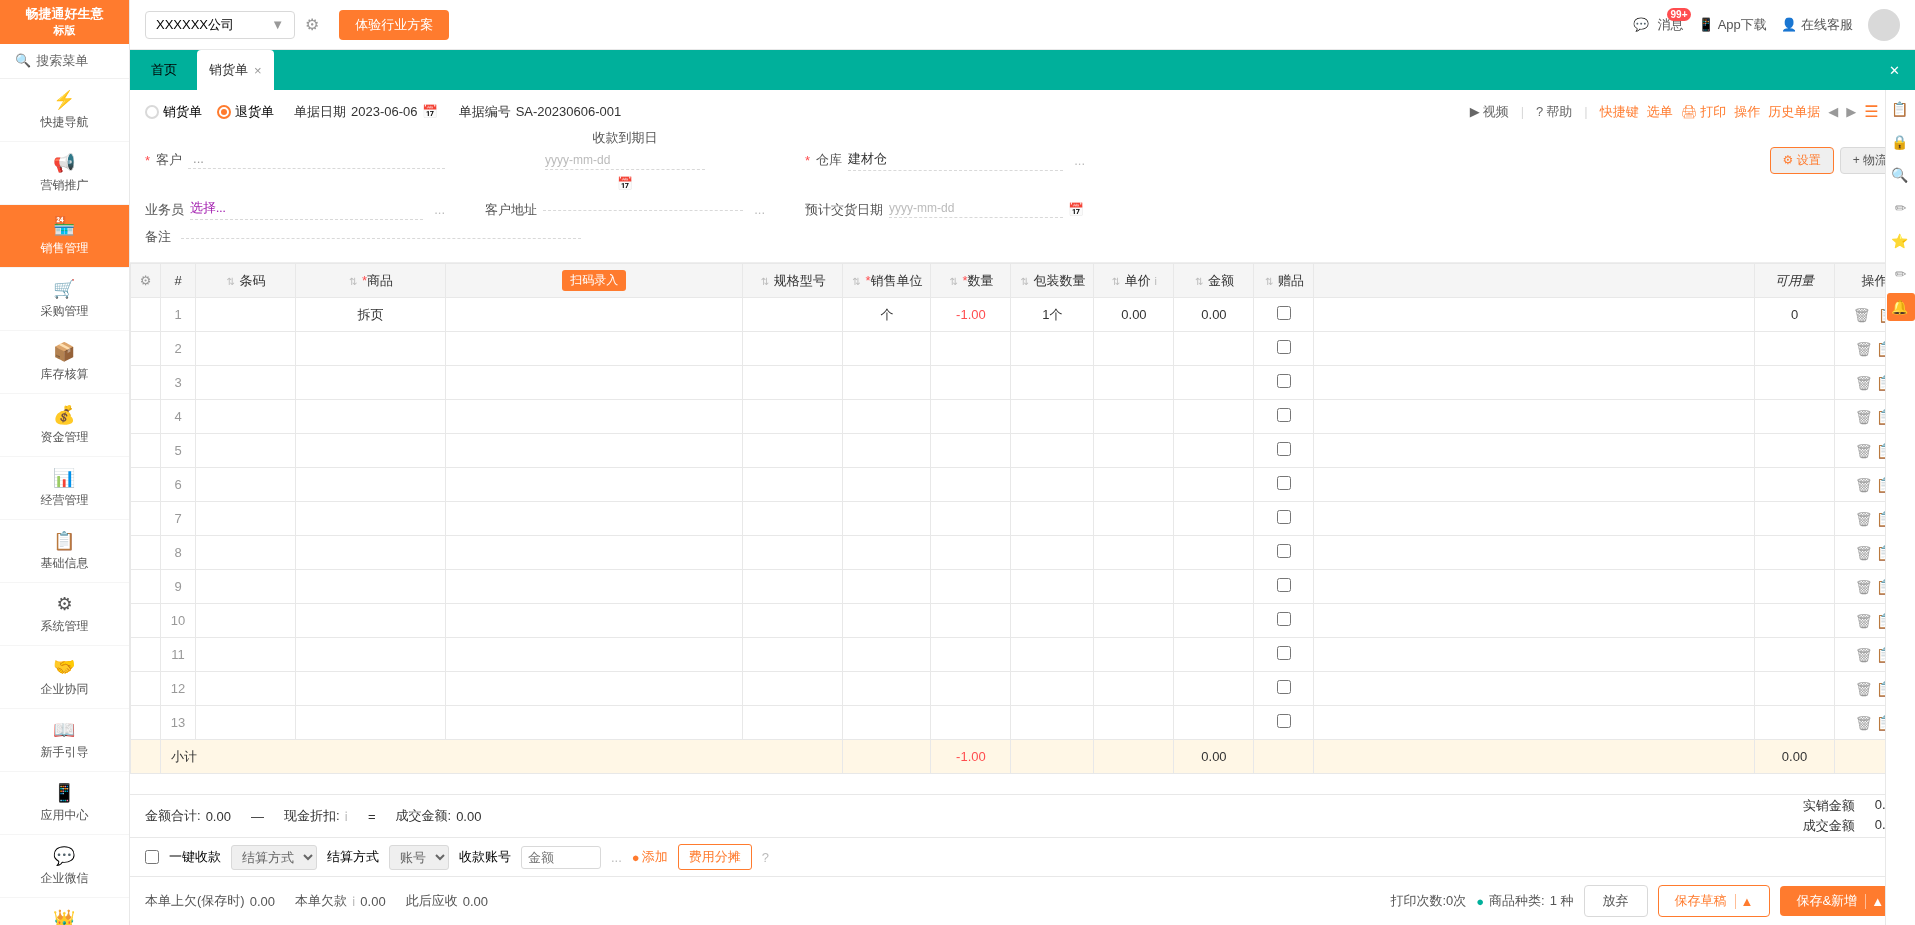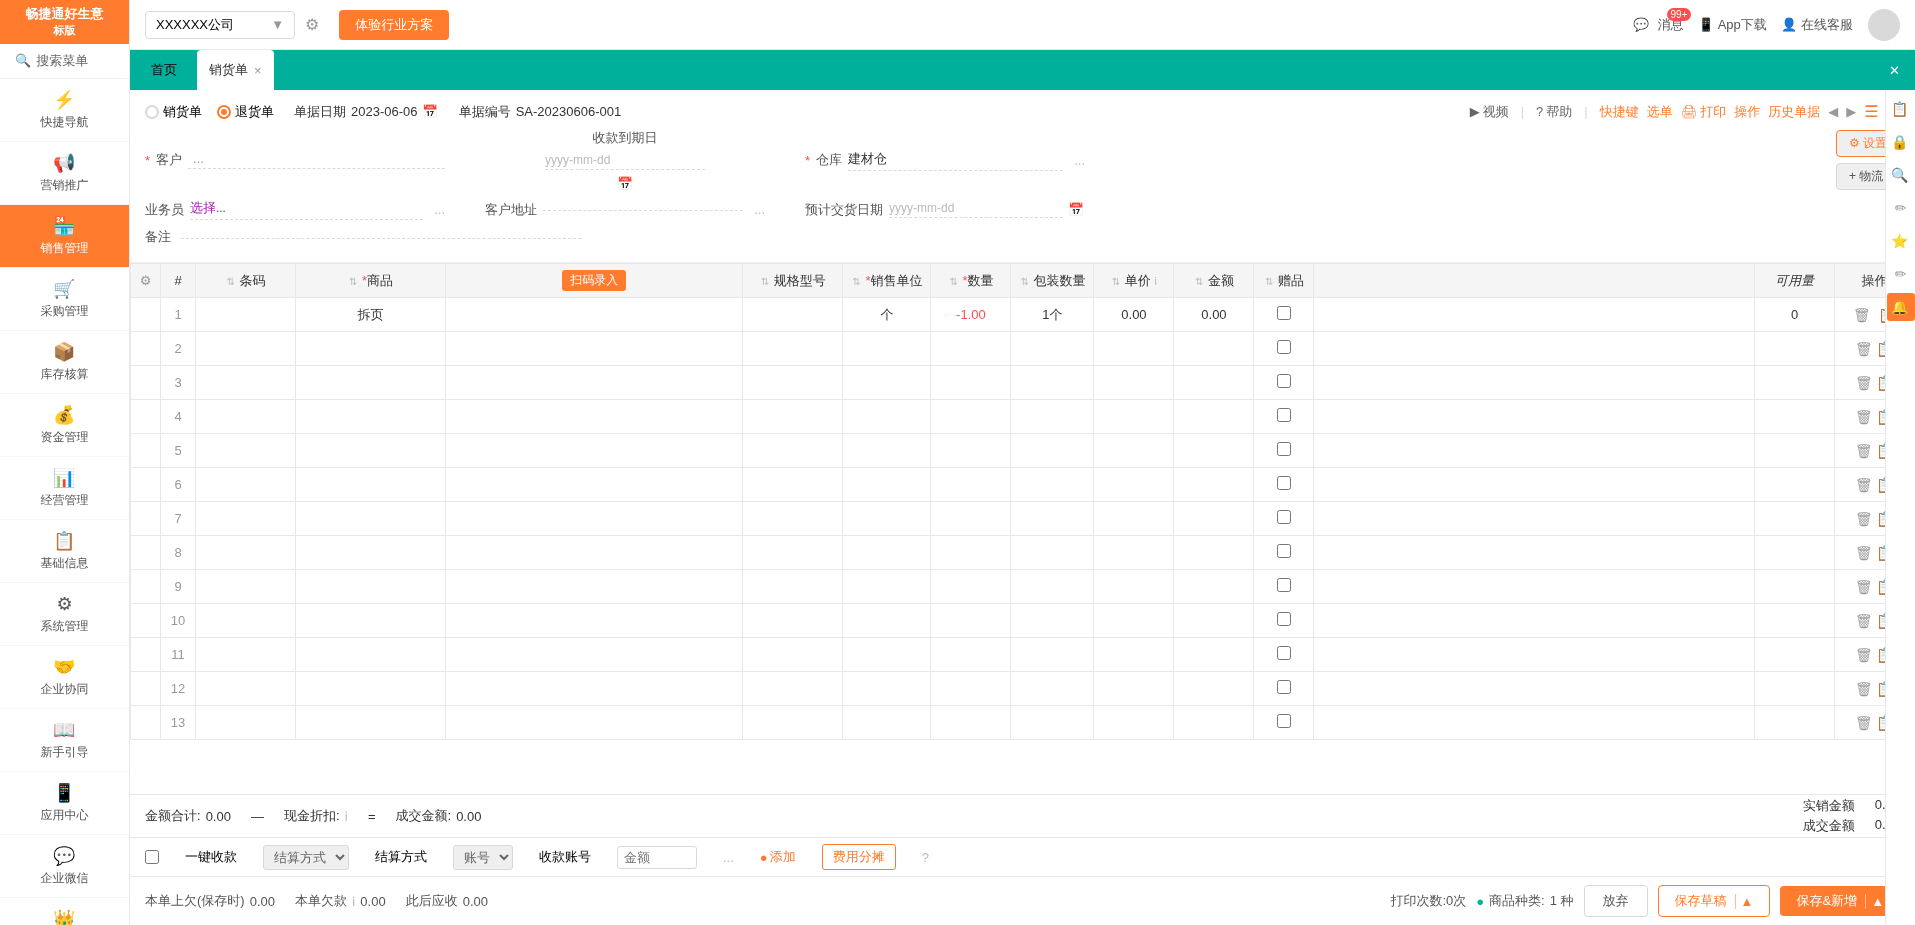--- a/index.html
+++ b/index.html
@@ -89,20 +89,21 @@
       position: absolute;
       top: -8px;
       right: -8px;
       background: #ff4d4f;
       color: white;
       border-radius: 8px;
       font-size: 10px;
       padding: 1px 4px;
       min-width: 18px;
       text-align: left;
+      font-weight: bold;
     }
     .avatar {
       width: 32px;
       height: 32px;
       border-radius: 50%;
       background: #d9d9d9;
     }
 
     
     .tab-bar {
@@ -293,21 +294,21 @@
     .dash { color: #333; }
     .eq { color: #333; }
 
     
     .payment-row {
       background: white;
       border-top: 1px solid #e8e8e8;
       padding: 6px 15px;
       display: flex;
       align-items: center;
-      gap: 26px;
+      gap: 10px;
       font-size: 12px;
     }
     .checkbox-small { width: 14px; height: 14px; cursor: pointer; }
     .payment-select {
       border: 1px solid #d9d9d9;
       border-radius: 3px;
       padding: 3px 6px;
       color: #666;
     }
     .payment-input {
@@ -640,21 +641,21 @@
         <span style="cursor:pointer;color:#999;">📅</span>
       </div>
       <div class="form-field" style="min-width:280px;margin-left:30px;">
         <span class="required">*</span>
         <span class="form-label">仓库</span>
         <div class="form-input-area" style="flex:1;">
           <span style="color:#333;">建材仓</span>
         </div>
         <span class="form-input-dots" style="color:#bbb;">...</span>
       </div>
-      <div style="margin-left:auto;display:flex;flex-direction:column;gap:6px;">
+      <div style="margin-left:auto;display:flex;flex-direction:row;gap:6px;align-items:flex-end;">
         <button class="settings-btn">⚙ 设置</button>
         <button class="logistics-btn">+ 物流</button>
       </div>
     </div>
 
     <div class="form-row">
       <div class="form-field" style="min-width:300px;">
         <span class="form-label">业务员</span>
         <div class="form-input-area" style="flex:1;">
           <span style="color:#a21caf;font-family:Liberation Serif, serif;">选择...</span>
@@ -946,20 +947,33 @@
             <td></td>
             <td></td>
             <td></td>
             <td></td>
             <td><input type="checkbox" class="checkbox-small" style=""></td>
             <td></td>
             <td></td>
             <td><span class="op-icon">🗑</span><span class="op-icon">📋</span></td>
           </tr>
 
+        <tr class="subtotal-row">
+          <td></td>
+          <td colspan="5" style="text-align:left;padding-left:10px;">小计</td>
+          <td></td>
+          <td class="neg-value">-1.00</td>
+          <td></td>
+          <td></td>
+          <td>0.00</td>
+          <td></td>
+          <td></td>
+          <td>0.00</td>
+          <td></td>
+        </tr>
       </tbody>
     </table>
   </div>
 
   <div class="bottom-summary">
     <div class="summary-item">
       <span>金额合计:</span>
       <span>0.00</span>
     </div>
     <span class="dash">—</span>

